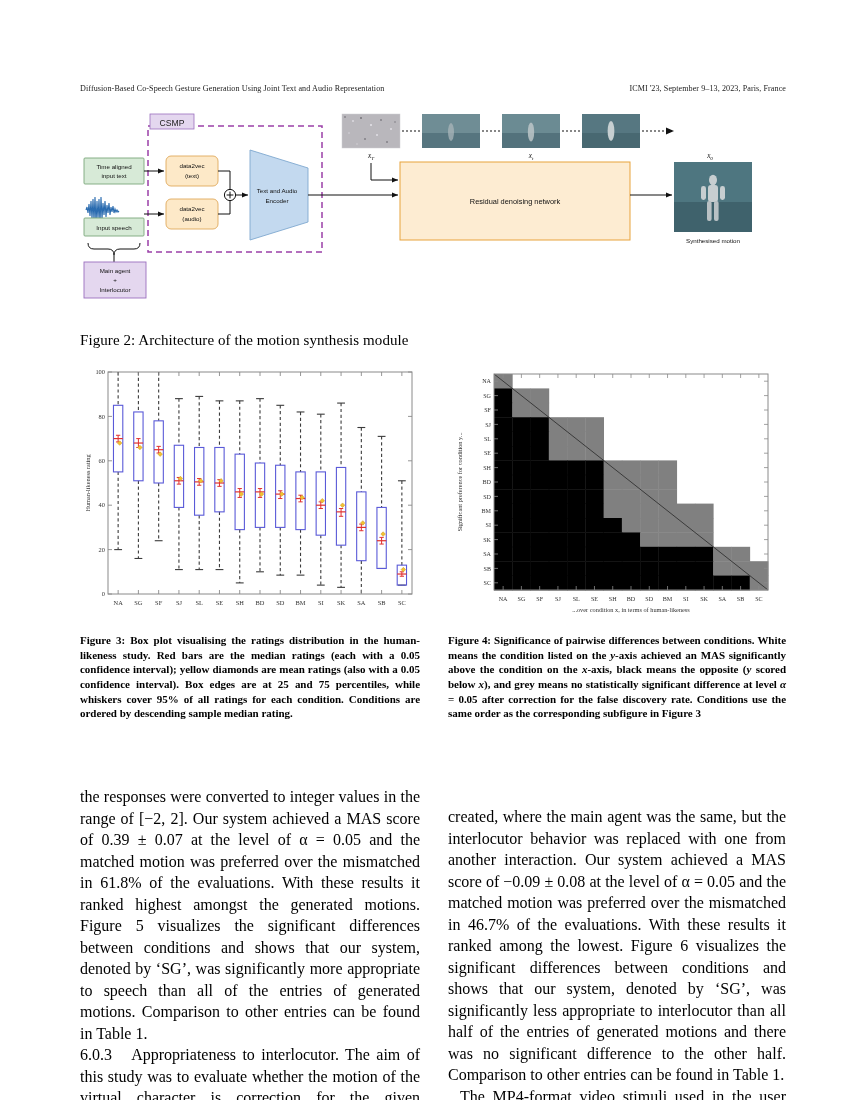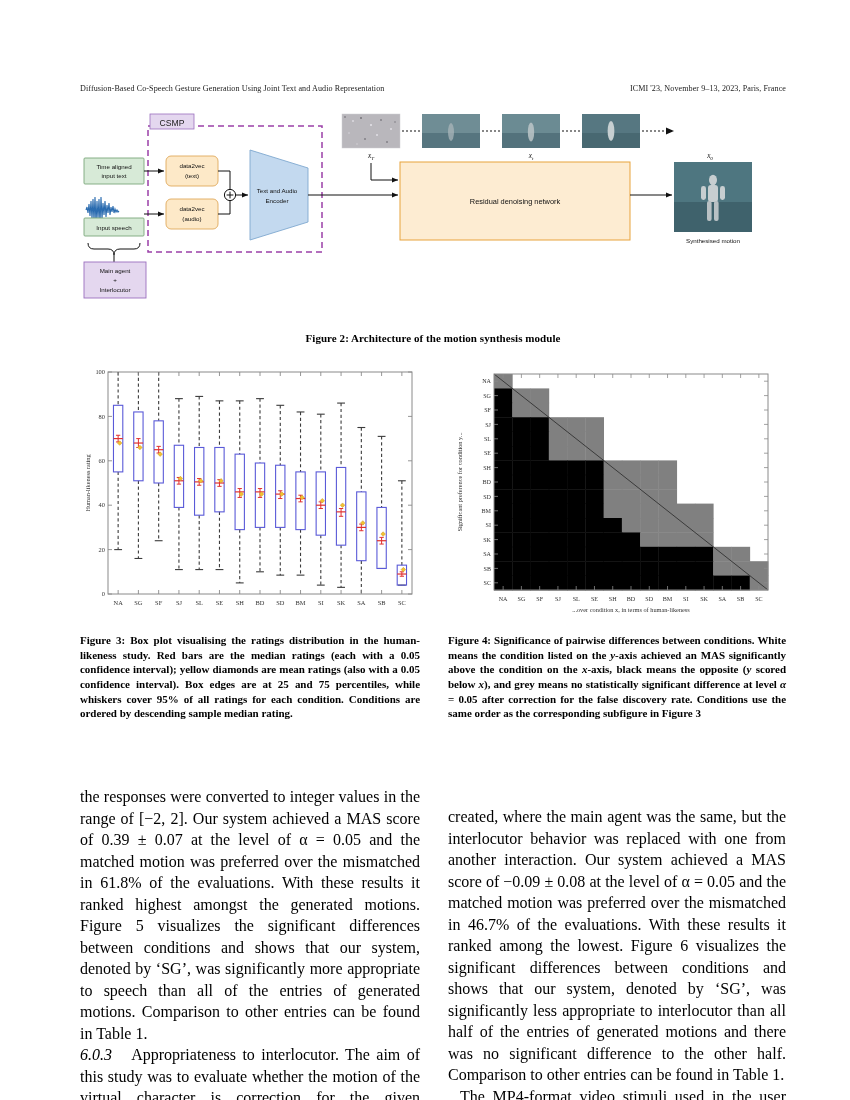--- a/index.html
+++ b/index.html
@@ -18,22 +18,22 @@
   .runhead .r{white-space:nowrap;}
 
   
   .fig2{position:absolute;left:72px;top:110px;width:706px;height:215px;}
   .fig2 svg{display:block;}
   .dg-label{font-family:"Liberation Sans",sans-serif;font-size:6.2px;fill:#111;}
   .dg-label-b{font-family:"Liberation Sans",sans-serif;font-size:8.6px;fill:#222;}
   .dg-label-m{font-family:"Liberation Sans",sans-serif;font-size:7.4px;fill:#111;}
   .dg-math{font-family:"Liberation Serif",serif;font-style:italic;font-size:7.2px;fill:#111;}
 
-  .fig2cap{position:absolute;left:72px;top:332px;width:706px;text-align:center;
-    font-size:11px;font-weight:bold;letter-spacing:.005em;}
+  .fig2cap{position:absolute;left:72px;top:332px;width:706px;text-align:left;
+    font-size:15px;font-weight:normal;letter-spacing:.005em;}
 
   
   .figrow{position:absolute;left:72px;top:366px;width:706px;height:262px;}
   .fig3box{position:absolute;left:0;top:0;width:340px;height:258px;}
   .fig4box{position:absolute;left:368px;top:0;width:338px;height:258px;}
   .figrow svg{display:block;}
   .ax-tick{font-family:"Liberation Serif",serif;font-size:6.4px;fill:#333;}
   .ax-tick-s{font-family:"Liberation Serif",serif;font-size:6.1px;fill:#333;}
   .ax-title{font-family:"Liberation Serif",serif;font-size:6.3px;fill:#333;}
   .ax-title-i{font-family:"Liberation Serif",serif;font-size:6.3px;fill:#333;}
@@ -47,31 +47,31 @@
 
   
   .col{position:absolute;width:340px;font-size:16px;line-height:1.345;
     text-align:justify;hyphens:manual;}
   .colL{left:72px;top:786px;}
   .colR{left:440px;top:786px;width:338px;margin-top:20px;}
   .col p{margin:0;text-indent:0;}
   .col p.ind{text-indent:12px;}
   .col p + p{margin-top:0;}
   .sec{margin-top:9px;}
-  .sec .num{font-style:italic;}
+  .sec .num{}
   .sec .ttl{}
 </style>
 </head>
 <body>
 
 <div class="page">
 
   <div class="runhead">
     <span class="l">Diffusion-Based Co-Speech Gesture Generation Using Joint Text and Audio Representation</span>
-    <span class="r">ICMI '23, November 9–13, 2023, Paris, France</span>
+    <span class="r">ICMI '23, September 9–13, 2023, Paris, France</span>
   </div>
 
   <div class="fig2">
     <svg width="706" height="215" viewBox="0 0 706 215">
       <defs>
         <marker id="ar" markerWidth="7" markerHeight="7" refX="6" refY="2.6" orient="auto">
           <path d="M0,0 L6,2.6 L0,5.2 z" fill="#111"></path>
         </marker>
         <marker id="ard" markerWidth="8" markerHeight="8" refX="7" refY="3" orient="auto">
           <path d="M0,0 L7,3 L0,6 z" fill="#111"></path>

